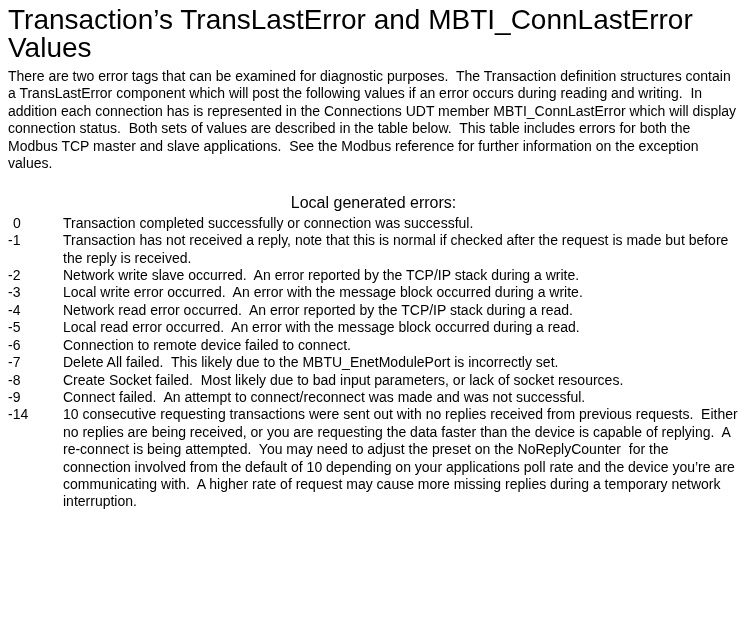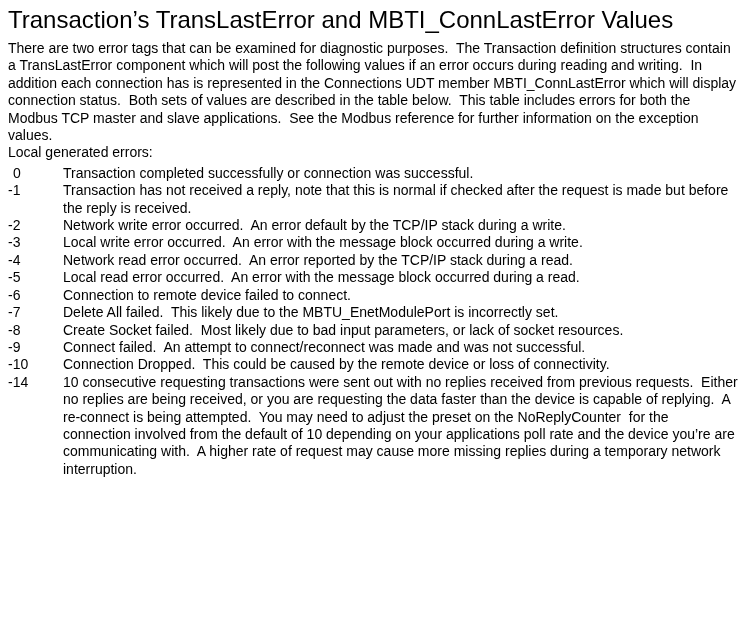--- a/index.html
+++ b/index.html
@@ -13,39 +13,40 @@
     color: #000000;
     font-family: "Liberation Sans", sans-serif;
     overflow: hidden;
   }
   .page {
     padding: 6px 6px 0 8px;
     box-sizing: border-box;
     width: 745px;
   }
   .title {
-    font-size: 24px;
+    font-size: 28px;
     line-height: 28px;
     font-weight: 400;
     margin: 0;
     max-width: 690px;
     color: #000000;
   }
   .intro {
     font-size: 14px;
     line-height: 17.4px;
     margin: 6px 0 0 0;
     width: 731px;
     white-space: pre-wrap;
   }
   .section-heading {
-    font-size: 14px;
+    font-size: 16px;
     line-height: 17.4px;
+    margin-top: 22px;
     width: 731px;
-    text-align: left;
+    text-align: center;
   }
   .error-list {
     margin-top: 3px;
     width: 731px;
   }
   .error-row {
     display: flex;
     font-size: 14px;
     line-height: 17.4px;
     align-items: flex-start;
@@ -80,21 +81,21 @@
     <span class="error-desc">Transaction completed successfully or connection was successful.</span>
   </div>
 
   <div class="error-row">
     <span class="error-code">-1</span>
     <span class="error-desc">Transaction has not received a reply, note that this is normal if checked after the request is made but before the reply is received.</span>
   </div>
 
   <div class="error-row">
     <span class="error-code">-2</span>
-    <span class="error-desc">Network write error occurred.  An error default by the TCP/IP stack during a write.</span>
+    <span class="error-desc">Network write slave occurred.  An error reported by the TCP/IP stack during a write.</span>
   </div>
 
   <div class="error-row">
     <span class="error-code">-3</span>
     <span class="error-desc">Local write error occurred.  An error with the message block occurred during a write.</span>
   </div>
 
   <div class="error-row">
     <span class="error-code">-4</span>
     <span class="error-desc">Network read error occurred.  An error reported by the TCP/IP stack during a read.</span>
@@ -118,24 +119,20 @@
   <div class="error-row">
     <span class="error-code">-8</span>
     <span class="error-desc">Create Socket failed.  Most likely due to bad input parameters, or lack of socket resources.</span>
   </div>
 
   <div class="error-row">
     <span class="error-code">-9</span>
     <span class="error-desc">Connect failed.  An attempt to connect/reconnect was made and was not successful.</span>
   </div>
 
-  <div class="error-row">
-    <span class="error-code">-10</span>
-    <span class="error-desc">Connection Dropped.  This could be caused by the remote device or loss of connectivity.</span>
-  </div>
 
 
 
 
   <div class="error-row">
     <span class="error-code">-14</span>
     <span class="error-desc">10 consecutive requesting transactions were sent out with no replies received from previous requests.  Either no replies are being received, or you are requesting the data faster than the device is capable of replying.  A re-connect is being attempted.  You may need to adjust the preset on the NoReplyCounter  for the connection involved from the default of 10 depending on your applications poll rate and the device you’re are communicating with.  A higher rate of request may cause more missing replies during a temporary network interruption.</span>
   </div>
 </div>
 </div>

